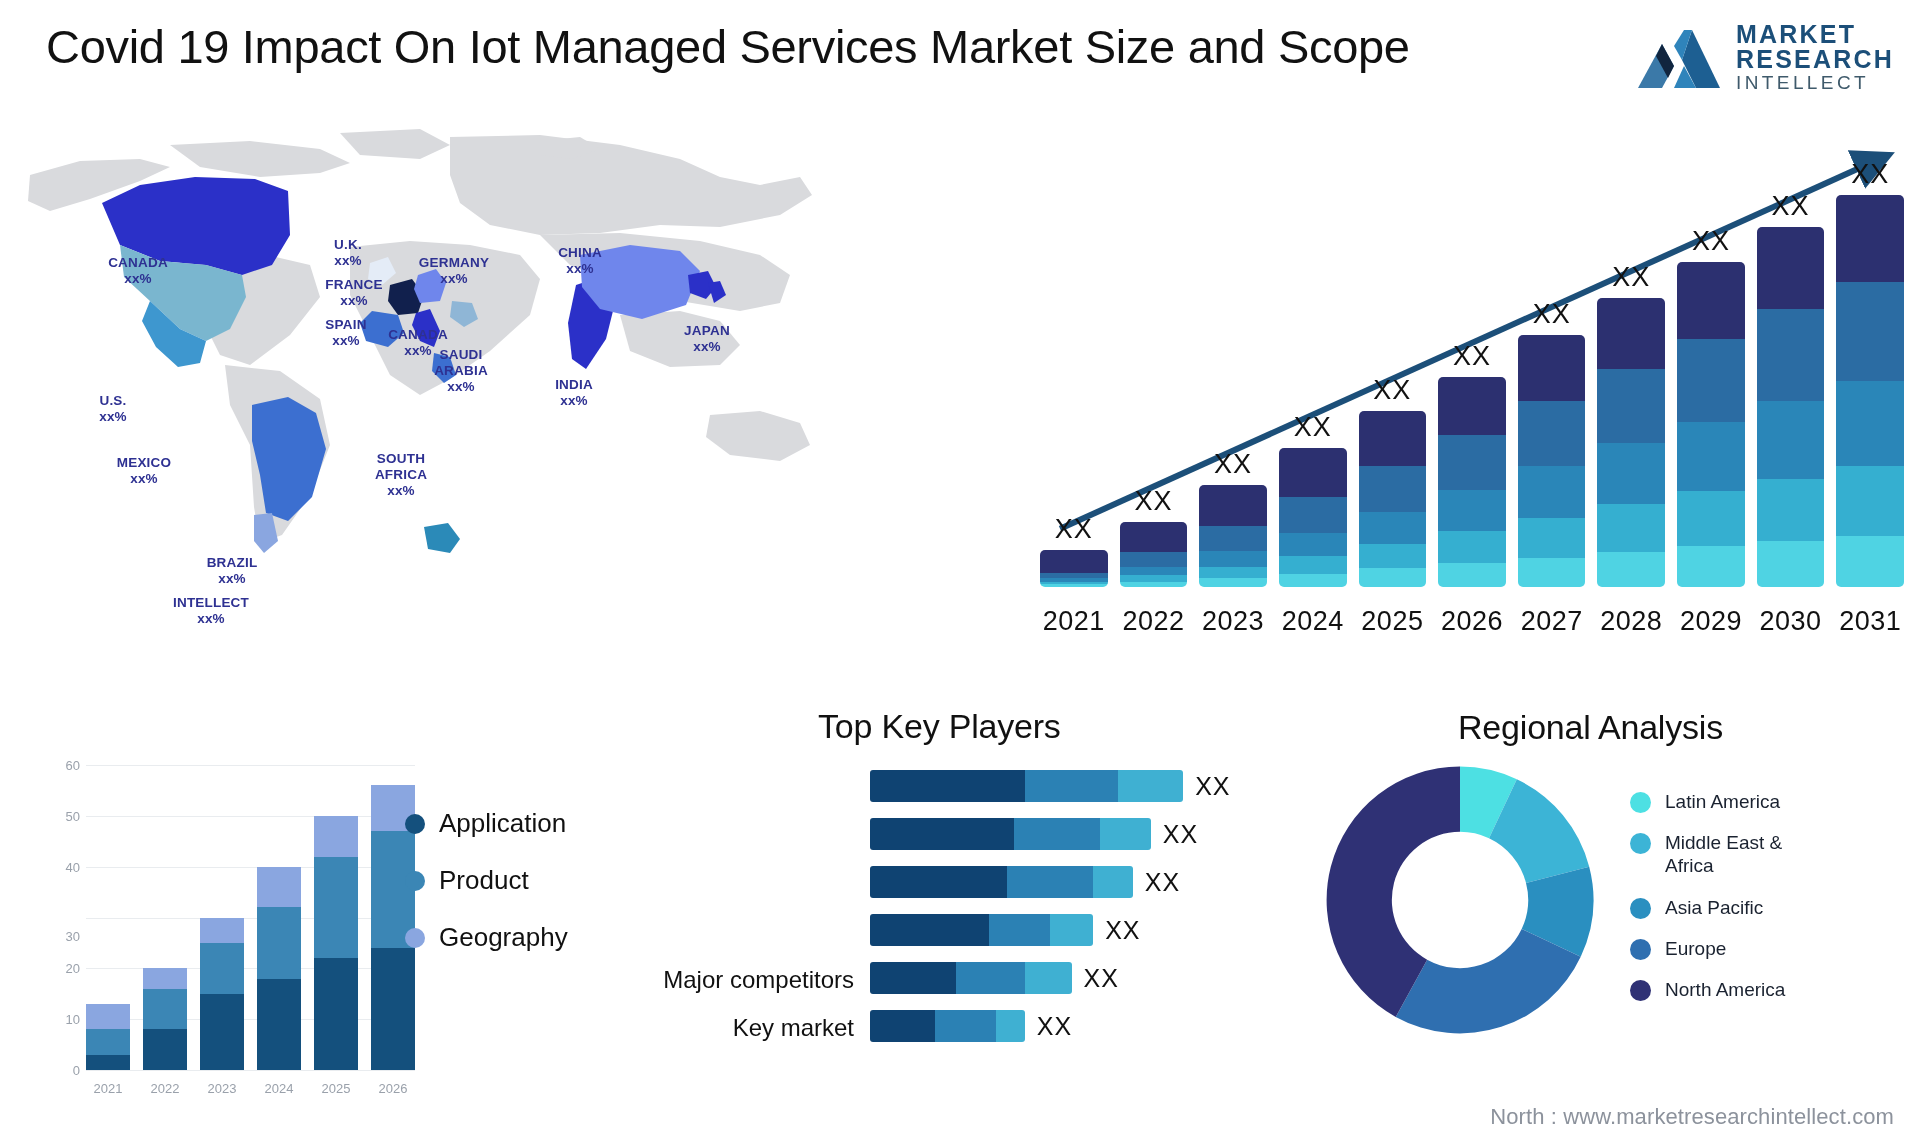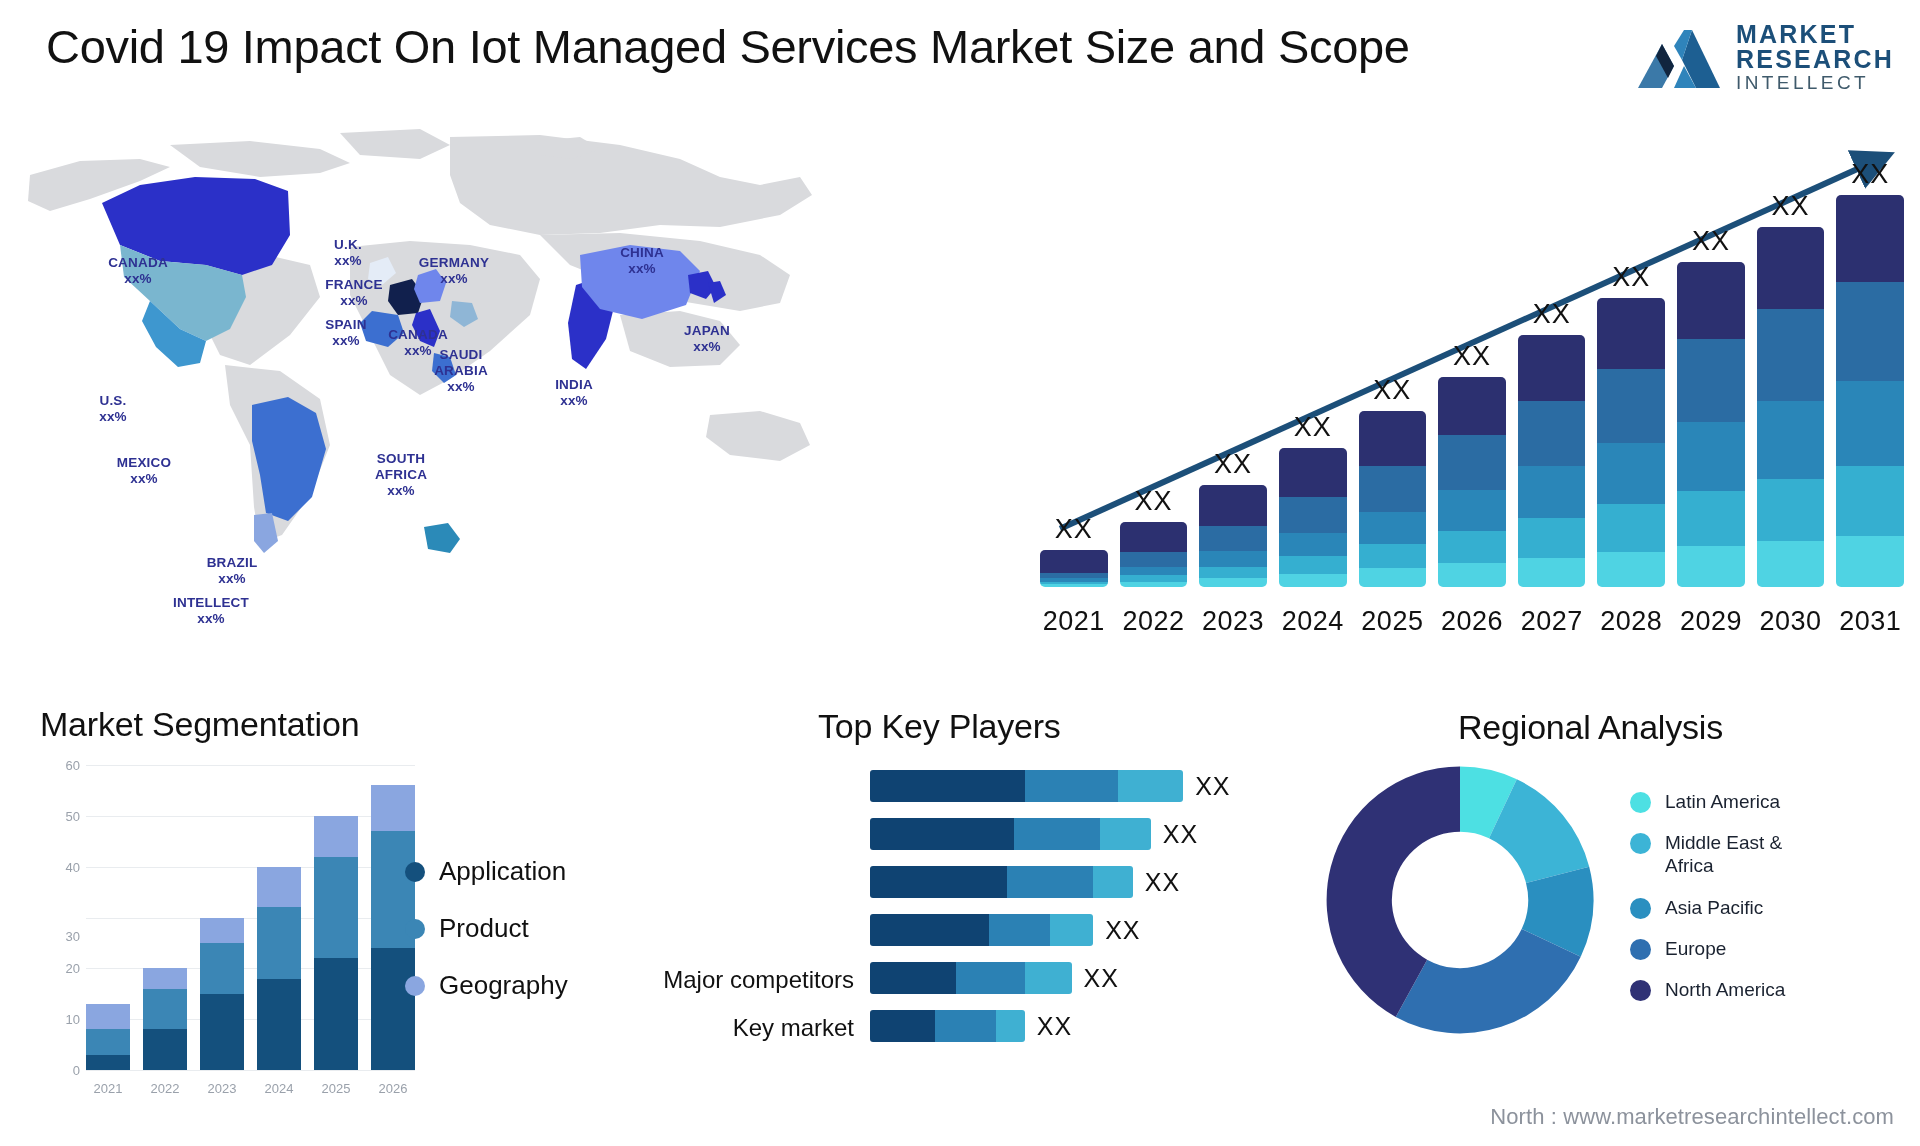--- a/index.html
+++ b/index.html
@@ -39,21 +39,21 @@
   
   .seg{position:absolute;left:40px;top:765px;width:375px;height:335px;}
   .seg-axis{position:absolute;left:0;top:0;width:46px;height:100%;}
   .seg-tick{position:absolute;right:6px;font-size:13px;color:#9aa1ab;transform:translateY(-50%);}
   .seg-grid{position:absolute;left:46px;right:0;height:1px;background:#e9ecef;}
   .seg-plot{position:absolute;left:46px;right:0;top:0;bottom:30px;display:flex;align-items:flex-end;gap:13px;}
   .seg-col{flex:1;height:100%;display:flex;flex-direction:column;justify-content:flex-end;}
   .seg-seg{width:100%;}
   .seg-xlabels{position:absolute;left:46px;right:0;bottom:4px;display:flex;gap:13px;}
   .seg-x{flex:1;text-align:center;font-size:13px;color:#9aa1ab;}
-  .seg-legend{position:absolute;left:405px;top:808px;display:flex;flex-direction:column;gap:26px;margin-top:48px;}
+  .seg-legend{position:absolute;left:405px;top:808px;display:flex;flex-direction:column;gap:26px;}
   .lg-row{display:flex;align-items:center;gap:14px;}
   .lg-dot{width:20px;height:20px;border-radius:50%;flex:0 0 auto;}
   .lg-txt{font-size:26px;color:#111;}
 
   
   .tkp{position:absolute;left:640px;top:770px;width:560px;height:340px;}
   .tkp-row{position:absolute;display:flex;align-items:center;height:32px;}
   .tkp-bar{display:flex;height:32px;border-radius:3px;overflow:hidden;}
   .tkp-seg{height:100%;}
   .tkp-xx{font-size:25px;color:#111;margin-left:12px;letter-spacing:1px;}
@@ -136,21 +136,21 @@
     <div class="mlabel" style="left:328px;top:122px;"><span>U.K.</span><br><span>xx%</span></div>
     <div class="mlabel" style="left:334px;top:162px;"><span>FRANCE</span><br><span>xx%</span></div>
     <div class="mlabel" style="left:326px;top:202px;"><span>SPAIN</span><br><span>xx%</span></div>
     <div class="mlabel" style="left:434px;top:140px;"><span>GERMANY</span><br><span>xx%</span></div>
     <div class="mlabel" style="left:398px;top:212px;"><span>CANADA</span><br><span>xx%</span></div>
     <div class="mlabel" style="left:381px;top:336px;"><span style="white-space:pre-line;">SOUTH
 AFRICA</span><br><span>xx%</span></div>
     <div class="mlabel" style="left:441px;top:232px;"><span style="white-space:pre-line;">SAUDI
 ARABIA</span><br><span>xx%</span></div>
     <div class="mlabel" style="left:554px;top:262px;"><span>INDIA</span><br><span>xx%</span></div>
-    <div class="mlabel" style="left:622px;top:130px;"><span>CHINA</span><br><span>xx%</span></div>
+    <div class="mlabel" style="left:560px;top:130px;"><span>CHINA</span><br><span>xx%</span></div>
     <div class="mlabel" style="left:687px;top:208px;"><span>JAPAN</span><br><span>xx%</span></div>
   </div>
 
   <div class="bigchart">
     <div class="bc-plot">
       <svg class="bc-arrow" viewBox="0 0 860 450" preserveAspectRatio="none">
         <defs>
           <marker id="ah" markerWidth="7" markerHeight="7" refX="5" refY="3.5" orient="auto">
             <polygon points="0 0, 7 3.5, 0 7" fill="#1c4f79"></polygon>
           </marker>
@@ -278,21 +278,20 @@
         <div class="bc-year">2025</div>
         <div class="bc-year">2026</div>
         <div class="bc-year">2027</div>
         <div class="bc-year">2028</div>
         <div class="bc-year">2029</div>
         <div class="bc-year">2030</div>
         <div class="bc-year">2031</div>
       </div>
   </div>
 
-  <div class="sect-title" style="left:40px;top:705px;">Market Segmentation</div>
   <div class="seg">
     <div id="seg-grids">
         <div class="seg-grid" style="top: 305px;"></div>
         <div class="seg-grid" style="top: 254.167px;"></div>
         <div class="seg-grid" style="top: 203.333px;"></div>
         <div class="seg-grid" style="top: 152.5px;"></div>
         <div class="seg-grid" style="top: 101.667px;"></div>
         <div class="seg-grid" style="top: 50.8333px;"></div>
         <div class="seg-grid" style="top: 0px;"></div>
       </div>

